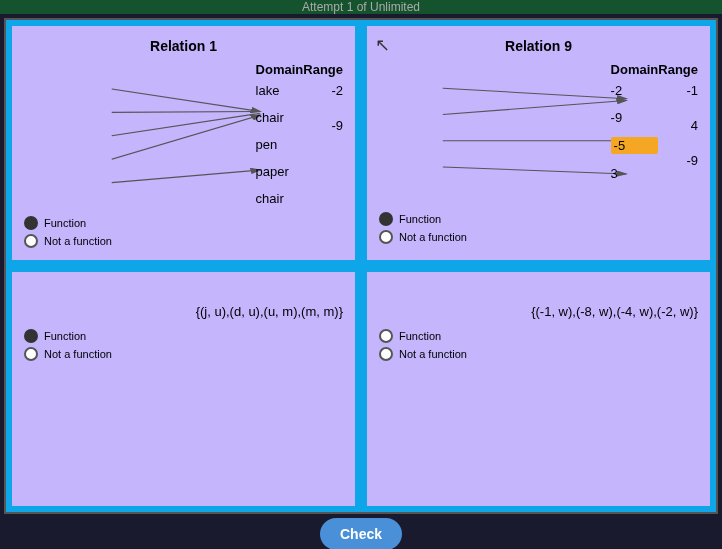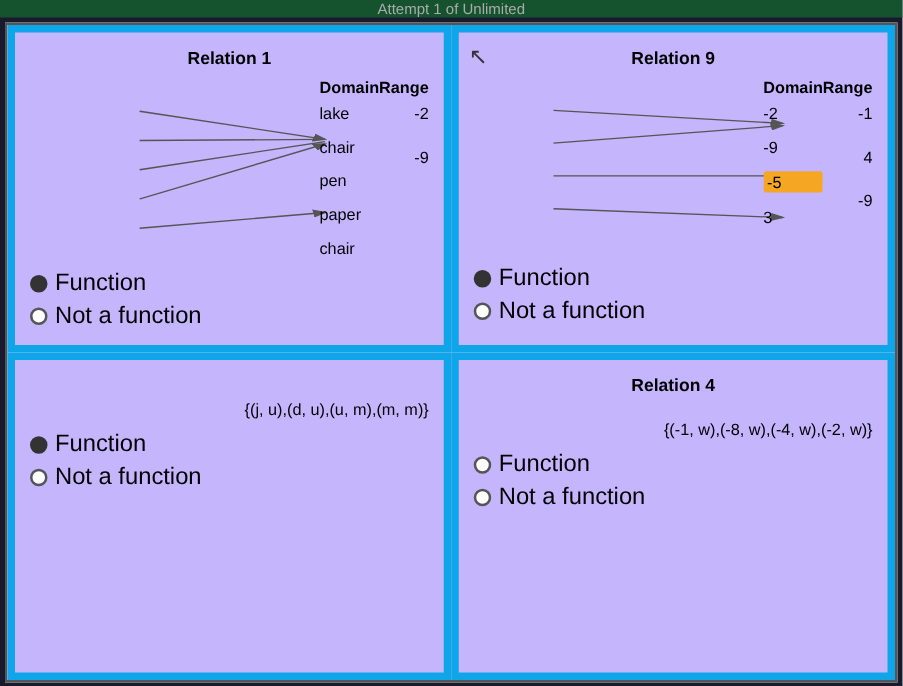--- a/index.html
+++ b/index.html
@@ -85,21 +85,21 @@
     .radio-options {
       margin-top: 10px;
       display: flex;
       flex-direction: column;
       gap: 4px;
     }
     .radio-option {
       display: flex;
       align-items: center;
       gap: 6px;
-      font-size: 19px;
+      font-size: 11px;
       color: #000;
     }
     .radio-circle {
       width: 14px;
       height: 14px;
       border: 2px solid #555;
       border-radius: 50%;
       display: inline-block;
       background: #fff;
       flex-shrink: 0;
@@ -266,21 +266,20 @@
         <span>Function</span>
       </label>
       <label class="radio-option">
         <span class="radio-circle"></span>
         <span>Not a function</span>
       </label>
     </div>
   </div>
 
   <div class="quadrant">
-    <div class="relation-title">Relation 4</div>
     <div class="set-content">{(-1, w),(-8, w),(-4, w),(-2, w)}</div>
     <div class="radio-options">
       <label class="radio-option">
         <span class="radio-circle"></span>
         <span>Function</span>
       </label>
       <label class="radio-option">
         <span class="radio-circle"></span>
         <span>Not a function</span>
       </label>

